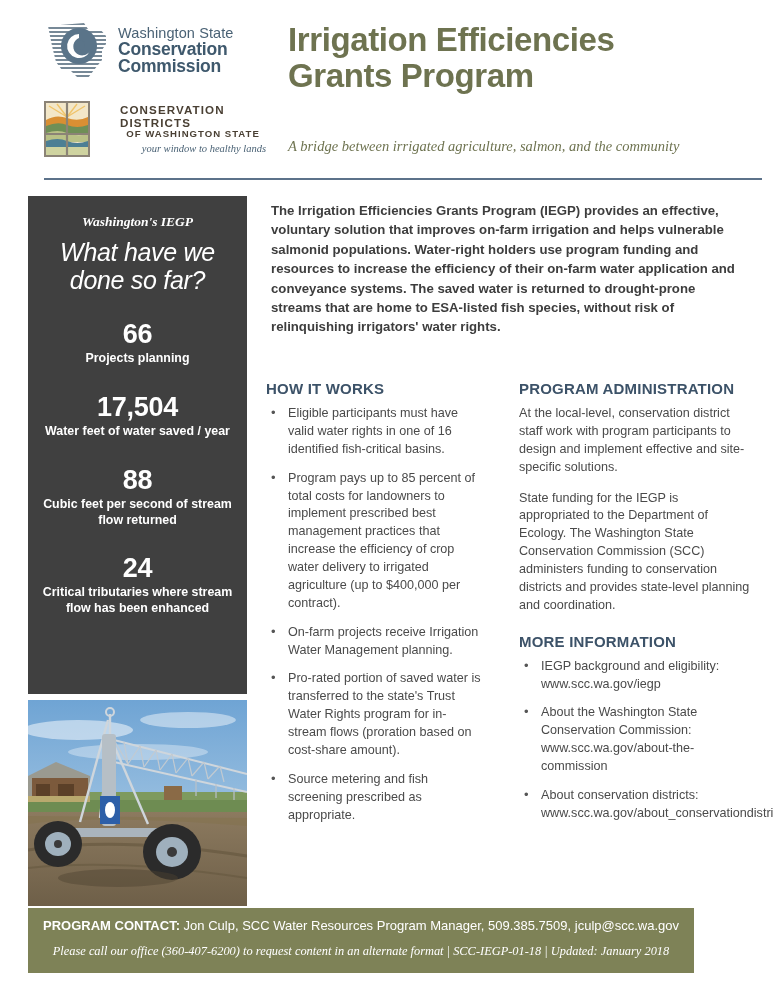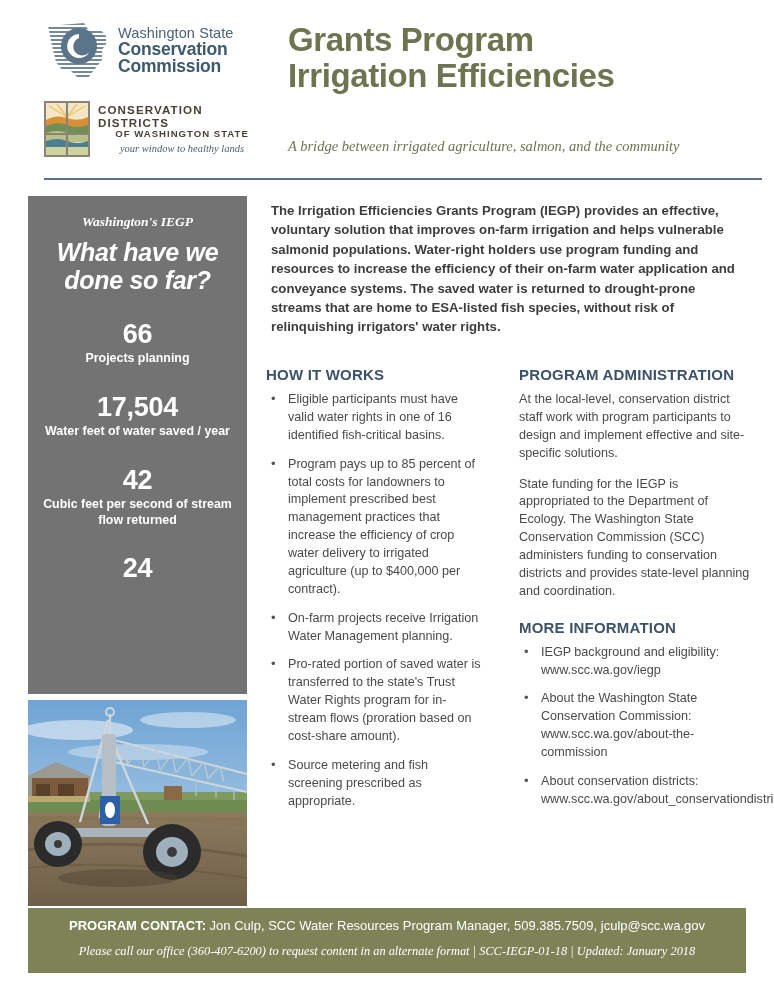--- a/index.html
+++ b/index.html
@@ -15,72 +15,72 @@
   .header { position:absolute; left:16px; top:0; width:774px; height:164px; }
 
   .logo-scc { position:absolute; left:28px; top:18px; width:218px; height:66px;
               display:flex; align-items:center; }
   .wa-mark { width:68px; height:62px; position:relative; flex:0 0 auto; margin-right:6px; }
   .scc-words { line-height:1.02; }
   .scc-words .l1 { font-size:14.5px; color:#4a6275; font-weight:400; letter-spacing:.1px;}
   .scc-words .l2, .scc-words .l3 { font-size:17.5px; color:#3f596d; font-weight:700; letter-spacing:-.2px;}
 
   .logo-cd { position:absolute; left:28px; top:98px; width:222px; height:62px;
-             display:flex; align-items:center; }
+             display:flex; align-items:center;gap:22px; }
   .cd-window { width:46px; height:56px; flex:0 0 auto; margin-right:8px;
                border:2px solid #8b8376; background:#fff; position:relative; overflow:hidden; }
   .cd-words { line-height:1.12; }
   .cd-words .c1 { font-size:11.6px; font-weight:700; color:#4a4034; letter-spacing:1.1px; }
   .cd-words .c2 { font-size:9.6px; font-weight:700; color:#4a4034; letter-spacing:1.0px; text-align:center; }
   .cd-words .c3 { font-size:10.5px; font-style:italic; color:#4a6275;
-                  font-family:"Liberation Serif", serif; text-align:center; margin-top:3px; }
+                  font-family:"Liberation Serif", serif; text-align:right; margin-top:3px; }
 
   .title-block { position:absolute; left:272px; top:22px; width:480px; }
   .main-title { font-size:33px; font-weight:700; color:#6e7350; line-height:1.1;
                 letter-spacing:-0.4px; }
   .tagline { position:absolute; left:272px; top:138px; width:490px;
              font-family:"Liberation Serif", serif; font-style:italic;
              font-size:14.5px; color:#6e7350; }
 
   .divider { position:absolute; left:28px; top:178px; width:718px; height:2px; background:#5c728a; }
 
   
   .sidebar { position:absolute; left:28px; top:196px; width:219px; height:498px;
-             background:#737373; color:#ffffff; text-align:center; padding:14px 10px 10px; }
+             background:#404040; color:#ffffff; text-align:center; padding:14px 10px 10px; }
   .sb-eyebrow { font-family:"Liberation Serif", serif; font-style:italic; font-weight:700;
                 font-size:13.5px; margin-top:4px; }
-  .sb-question { font-size:25px; font-weight:700; font-style:italic; line-height:1.12;
+  .sb-question { font-size:25px; font-weight:400; font-style:italic; line-height:1.12;
                  margin-top:8px; letter-spacing:-.3px; }
   .stat { margin-top:26px; }
   .stat .num { font-size:27px; font-weight:700; line-height:1.05; letter-spacing:-.3px;}
   .stat .lbl { font-size:12.4px; font-weight:700; line-height:1.25; margin-top:3px; }
 
   .photo { position:absolute; left:28px; top:700px; width:219px; height:206px;
            overflow:hidden; background:#8aa6c0; }
 
   
   .intro { position:absolute; left:271px; top:201px; width:476px;
            font-size:13.2px; font-weight:700; color:#3d3d3d; line-height:1.47; }
 
-  .cols { position:absolute; left:266px; top:366px; width:486px; display:flex; gap:36px; }
+  .cols { position:absolute; left:266px; top:380px; width:486px; display:flex; gap:36px; }
   .col { width:233px; }
   .col.right { width:233px; }
   .sect-h { font-size:15px; font-weight:700; color:#3c5268; letter-spacing:.2px;
             margin-bottom:8px; }
   .sect-h.sp { letter-spacing:.2px; }
   ul.bl { list-style:none; }
   ul.bl li { position:relative; padding-left:22px; margin-bottom:11px;
              font-size:12.6px; color:#4a4a4a; line-height:1.42; }
   ul.bl li::before { content:"\2022"; position:absolute; left:5px; top:-1px;
                      font-size:13px; color:#555; }
   .para { font-size:12.6px; color:#4a4a4a; line-height:1.42; margin-bottom:13px; }
   .blk2 { margin-top:18px; }
 
   
-  .footer { position:absolute; left:28px; top:908px; width:718px; height:65px;
+  .footer { position:absolute; left:28px; top:908px; width:666px; height:65px;
             background:#7e8257; color:#ffffff; text-align:center; padding-top:10px; }
   .f1 { font-size:13px; line-height:1.3; }
   .f1 b { font-weight:700; }
   .f2 { font-family:"Liberation Serif", serif; font-style:italic; font-size:12.4px;
         margin-top:9px; }
 </style>
 </head>
 <body>
 
 <div class="page">
@@ -150,22 +150,22 @@
         </svg>
       </span>
       <span class="cd-words">
         <div class="c1">CONSERVATION DISTRICTS</div>
         <div class="c2">OF WASHINGTON STATE</div>
         <div class="c3">your window to healthy lands</div>
       </span>
     </div>
 
     <div class="title-block">
+      <div class="main-title">Irrigation Efficiencies</div>
       <div class="main-title">Grants Program</div>
-      <div class="main-title">Irrigation Efficiencies</div>
     </div>
     <div class="tagline">A bridge between irrigated agriculture, salmon, and the community</div>
 
     <div class="divider"></div>
   </div>
 
   <div class="sidebar">
     <div class="sb-eyebrow">Washington's IEGP</div>
     <div class="sb-question">
       <div>What have we</div>
@@ -174,25 +174,26 @@
 
     <div class="stat">
       <div class="num">66</div>
       <div class="lbl">Projects planning</div>
     </div>
     <div class="stat">
       <div class="num">17,504</div>
       <div class="lbl">Water feet of water saved / year</div>
     </div>
     <div class="stat">
-      <div class="num">42</div>
+      <div class="num">88</div>
       <div class="lbl">Cubic feet per second of stream flow returned</div>
     </div>
     <div class="stat">
       <div class="num">24</div>
+      <div class="lbl">Critical tributaries where stream flow has been enhanced</div>
     </div>
   </div>
 
   <div class="photo">
     <svg width="219" height="206" viewBox="0 0 219 206">
       <defs>
         <linearGradient id="sky" x1="0" y1="0" x2="0" y2="1">
           <stop offset="0%" stop-color="#6fa4d4"></stop>
           <stop offset="100%" stop-color="#bcd6ea"></stop>
         </linearGradient>

